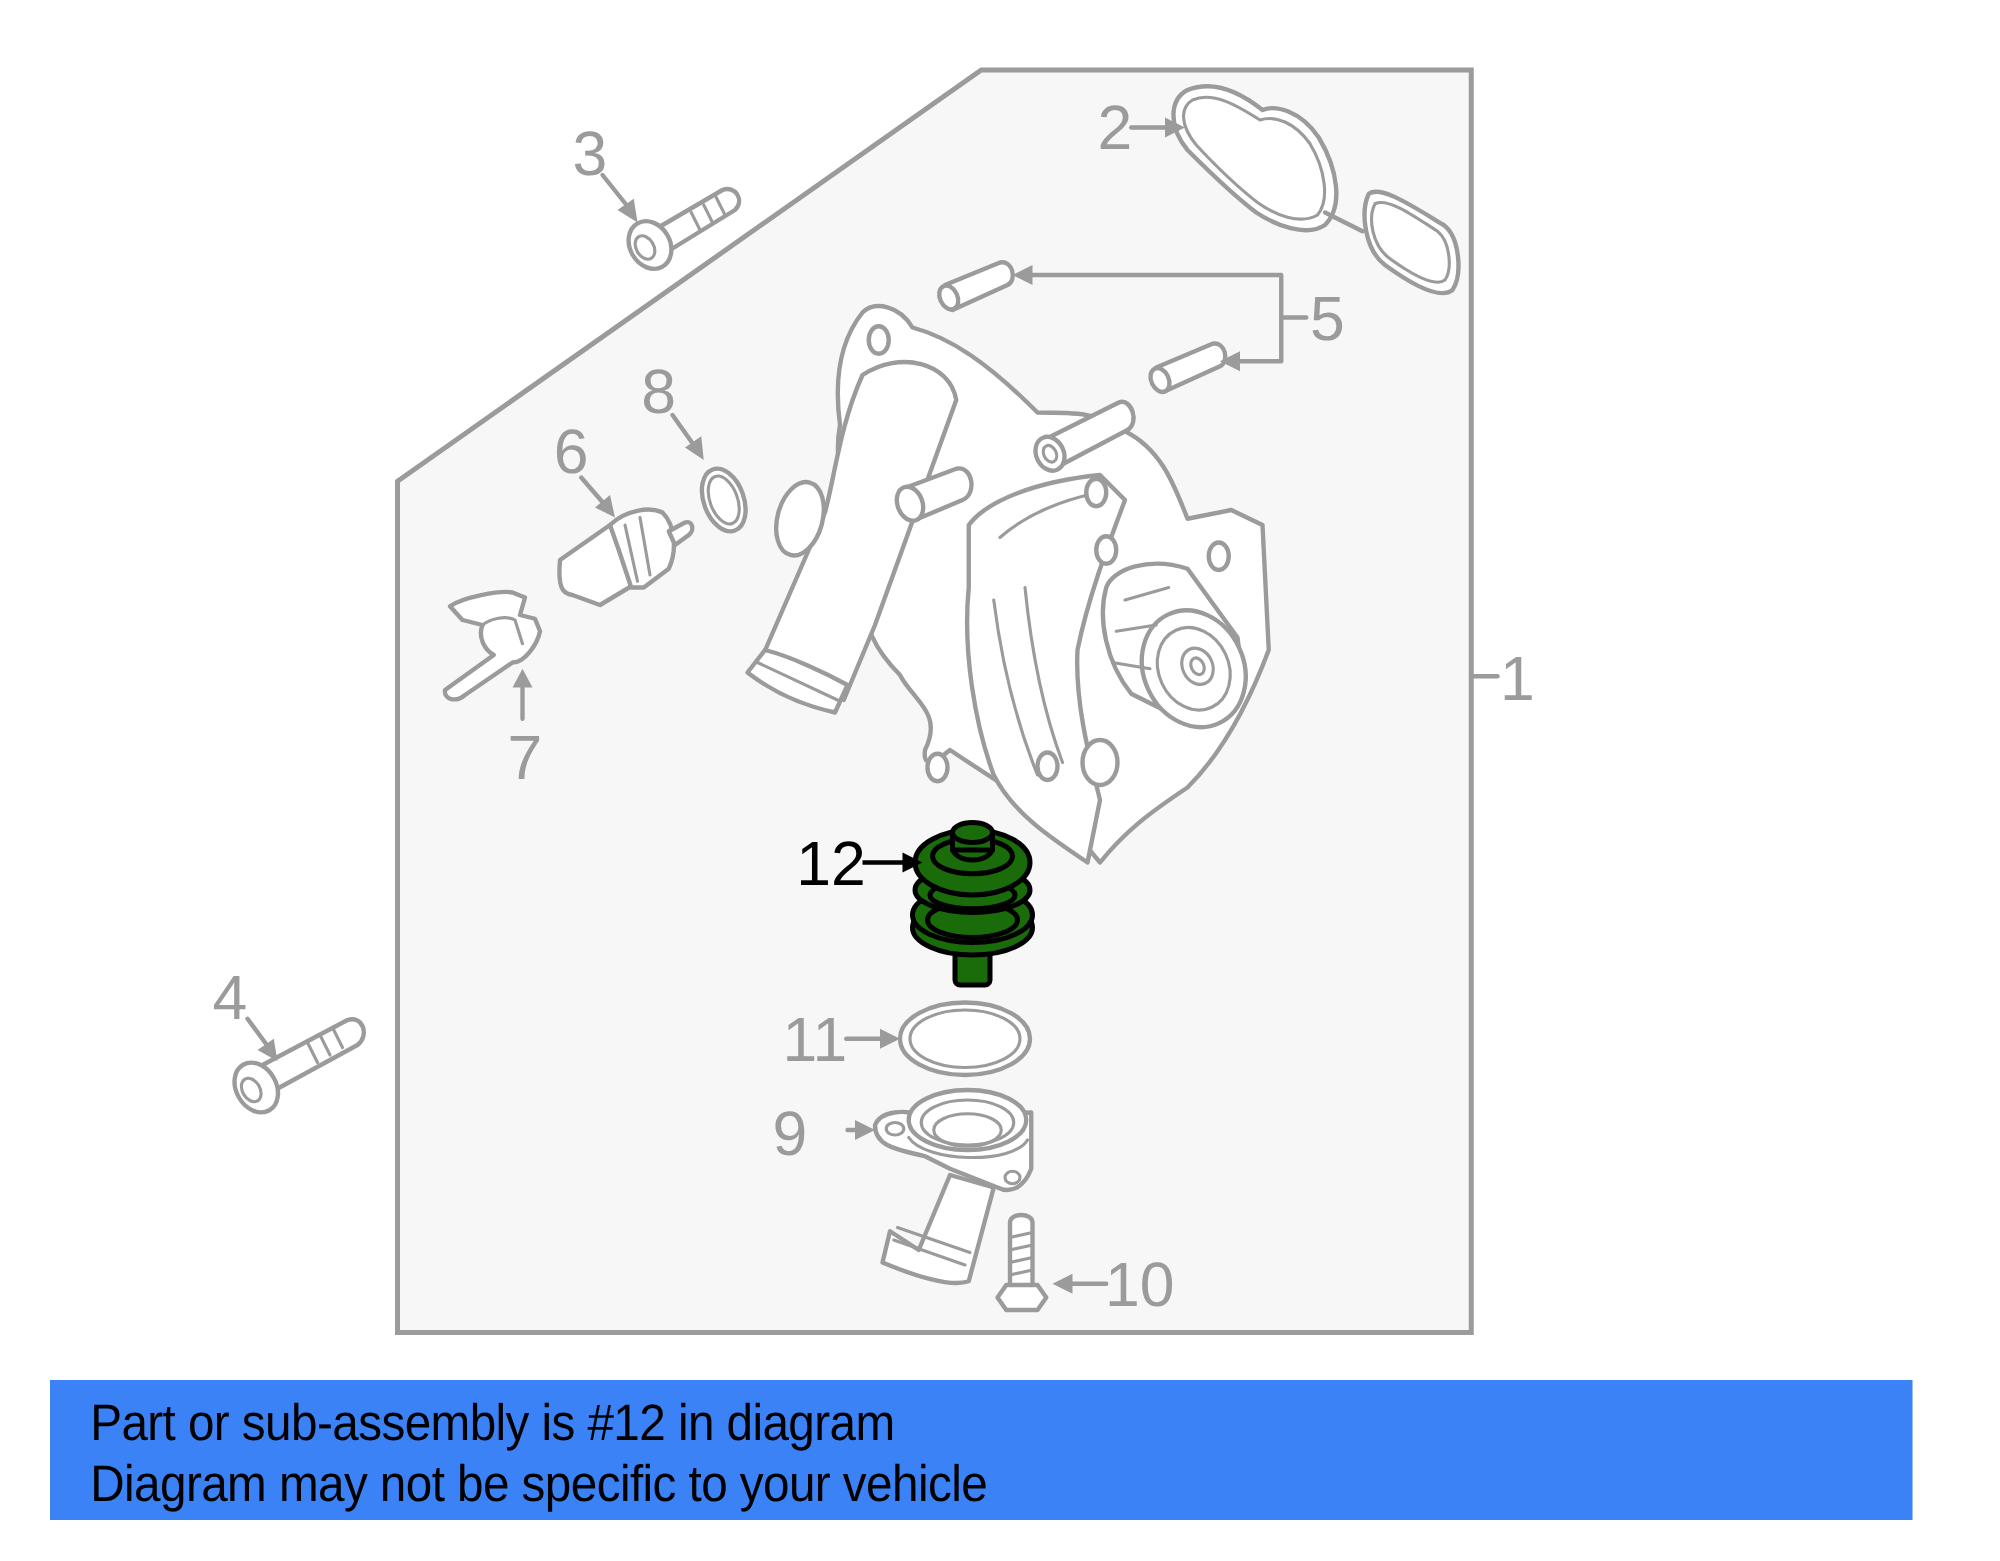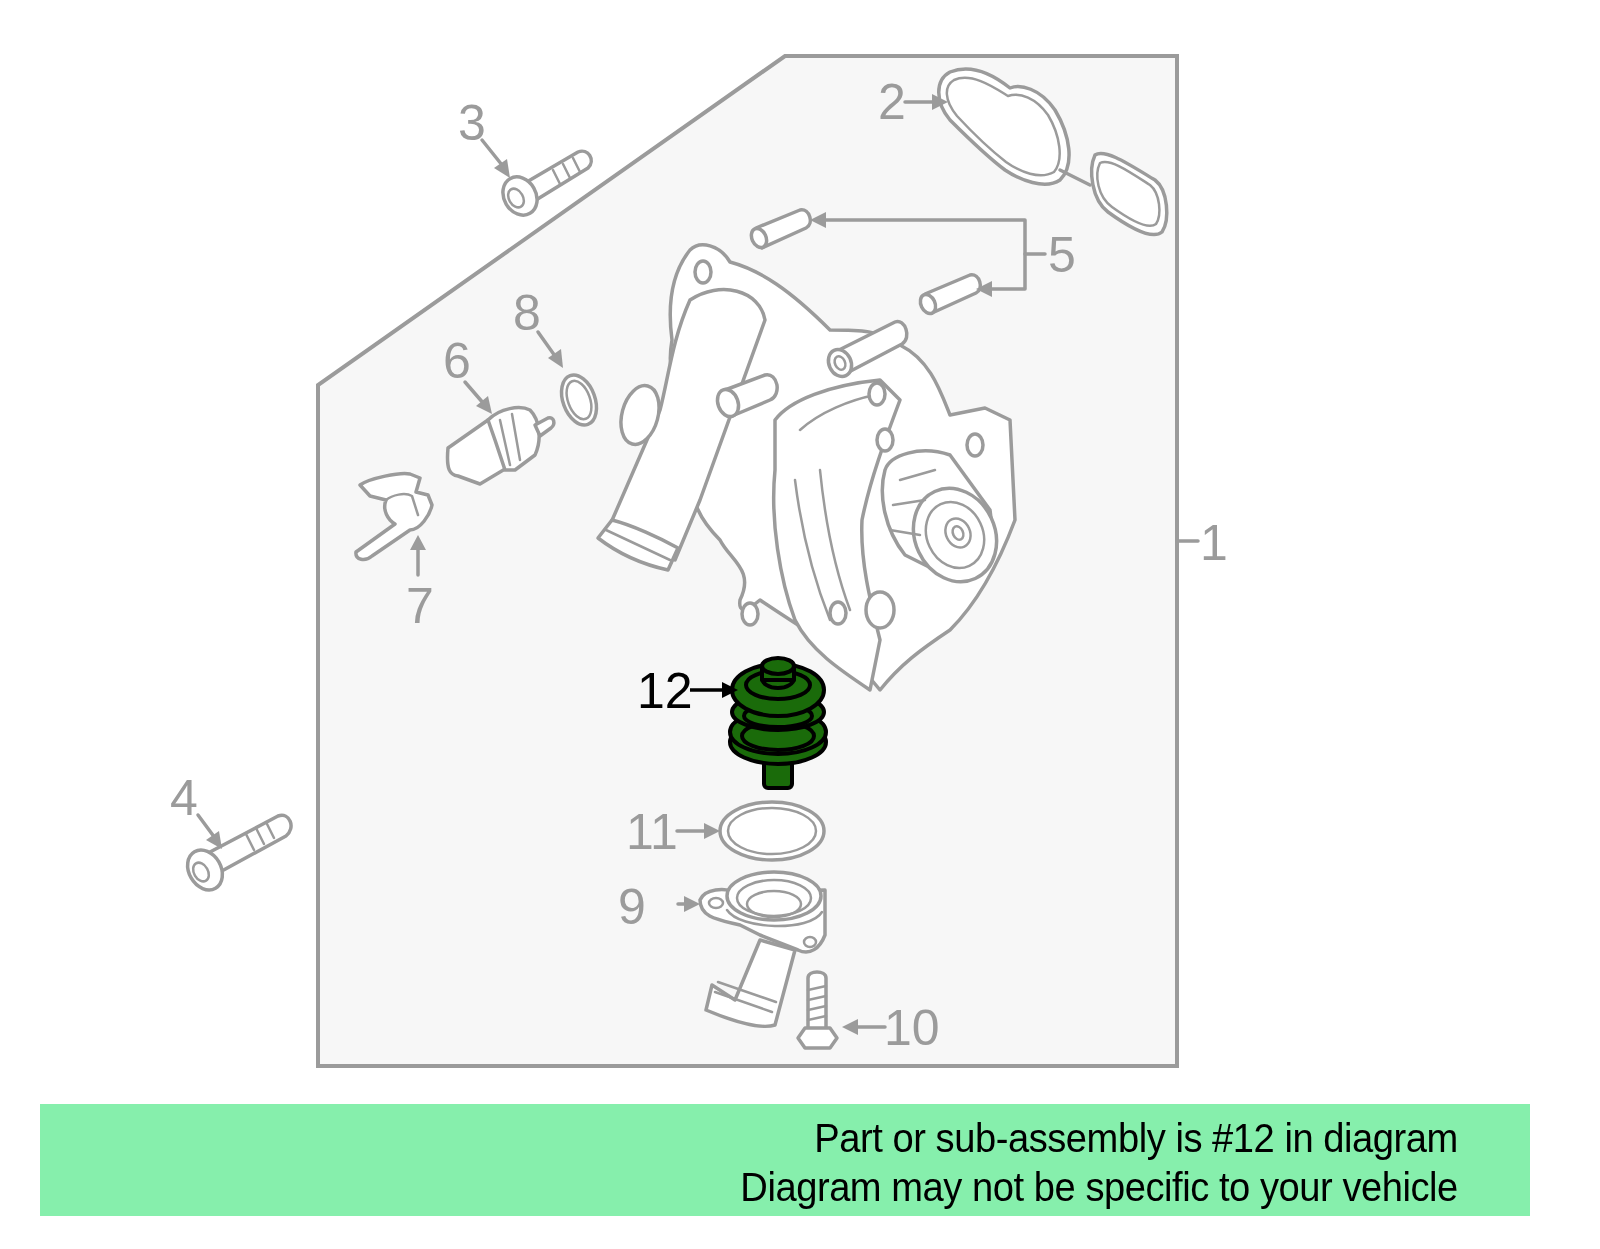--- a/index.html
+++ b/index.html
@@ -8,21 +8,21 @@
   #diagram { position: absolute; left: 0; top: 0; width: 1600px; height: 1100px; }
   .ln { fill: none; stroke: #9b9b9b; stroke-width: 3.5; stroke-linejoin: round; stroke-linecap: round; }
   .pf { fill: #ffffff; stroke: #9b9b9b; stroke-width: 3.5; stroke-linejoin: round; stroke-linecap: round; }
   .thin { fill: none; stroke: #9b9b9b; stroke-width: 2.5; stroke-linecap: round; stroke-linejoin: round; }
   .callout { font-family: "Liberation Sans", sans-serif; font-size: 50px; fill: #9b9b9b; }
   .callout.hl { fill: #000000; }
   .arr { fill: #9b9b9b; }
   .g { fill: #1a6b0a; stroke: #000; stroke-width: 4; stroke-linejoin: round; }
   .gl { fill: none; stroke: #000; stroke-width: 4; }
   #banner { position: absolute; left: 40px; top: 1104px; width: 1490px; height: 112px;
-            background: #86efac; color: #000; text-align: right; }
+            background: #3b82f6; color: #000; text-align: left; }
   #banner .line { display: block; font-size: 41px; line-height: 49px; letter-spacing: -0.5px;
                   position: relative; left: -20px; transform: scaleX(0.93); }
   #banner .line:first-child { margin-top: 10px; }
 </style>
 </head>
 <body>
 
 <svg id="diagram" viewBox="0 0 1600 1100" xmlns="http://www.w3.org/2000/svg">
 
   <polygon points="785,56 1177,56 1177,1066 318,1066 318,385" fill="#f7f7f7" stroke="#9b9b9b" stroke-width="4"></polygon>

